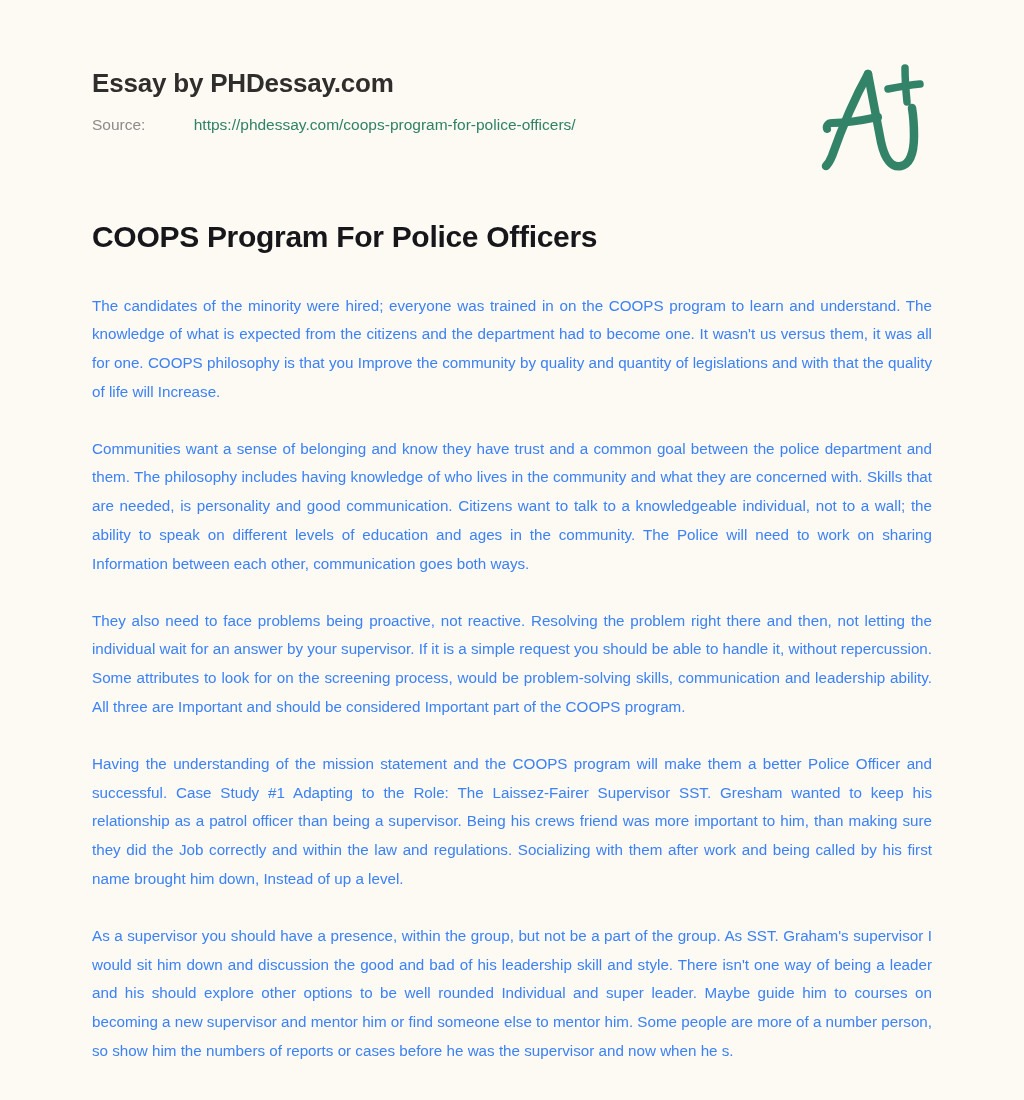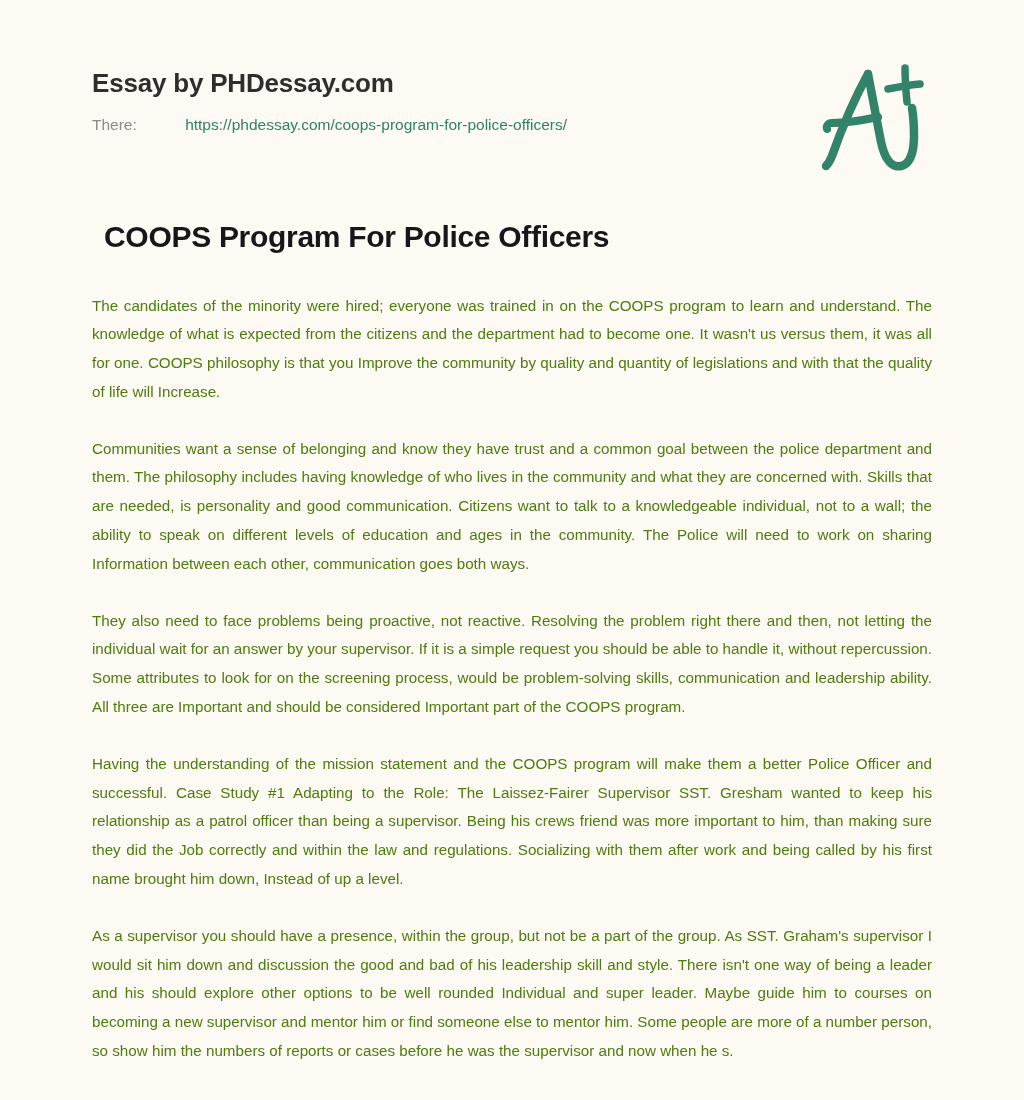--- a/index.html
+++ b/index.html
@@ -87,28 +87,28 @@
     width: 840px;
   }
 
   .article-title {
     font-family: "Liberation Sans", sans-serif;
     font-size: 30px;
     font-weight: bold;
     color: #17161a;
     letter-spacing: -0.3px;
     line-height: 1.25;
-    margin: 0 0 36px 12px;
+    margin: 0 0 36px 0;
   }
 
   .body-copy p {
     font-family: "Liberation Sans", sans-serif;
     font-size: 15.2px;
     line-height: 28.8px;
-    color: #4d7c0f;
+    color: #3b82f6;
     text-align: justify;
     margin: 0 0 28px 0;
     -webkit-hyphens: none;
     hyphens: none;
   }
 
   .body-copy p:last-child {
     margin-bottom: 0;
   }
 </style>
@@ -116,21 +116,21 @@
 <body>
 
 <div class="page">
 
   <div class="header">
 
     <div class="brand-block">
       <div class="brand-title">Essay by PHDessay.com</div>
 
       <div class="source-line">
-        <span class="source-label">There:</span>
+        <span class="source-label">Source:</span>
         <span class="source-url">https://phdessay.com/coops-program-for-police-officers/</span>
       </div>
     </div>
 
     <div class="logo-wrap">
       <svg width="128" height="116" viewBox="0 0 128 116" fill="none">
 
         <path d="M62 14 C52 32, 38 62, 26 96 C24 101, 22 104, 20 106" stroke="#338369" stroke-width="8.5" stroke-linecap="round" fill="none"></path>
 
         <path d="M62 14 C66 34, 71 62, 75 82 C79 100, 86 108, 95 106

